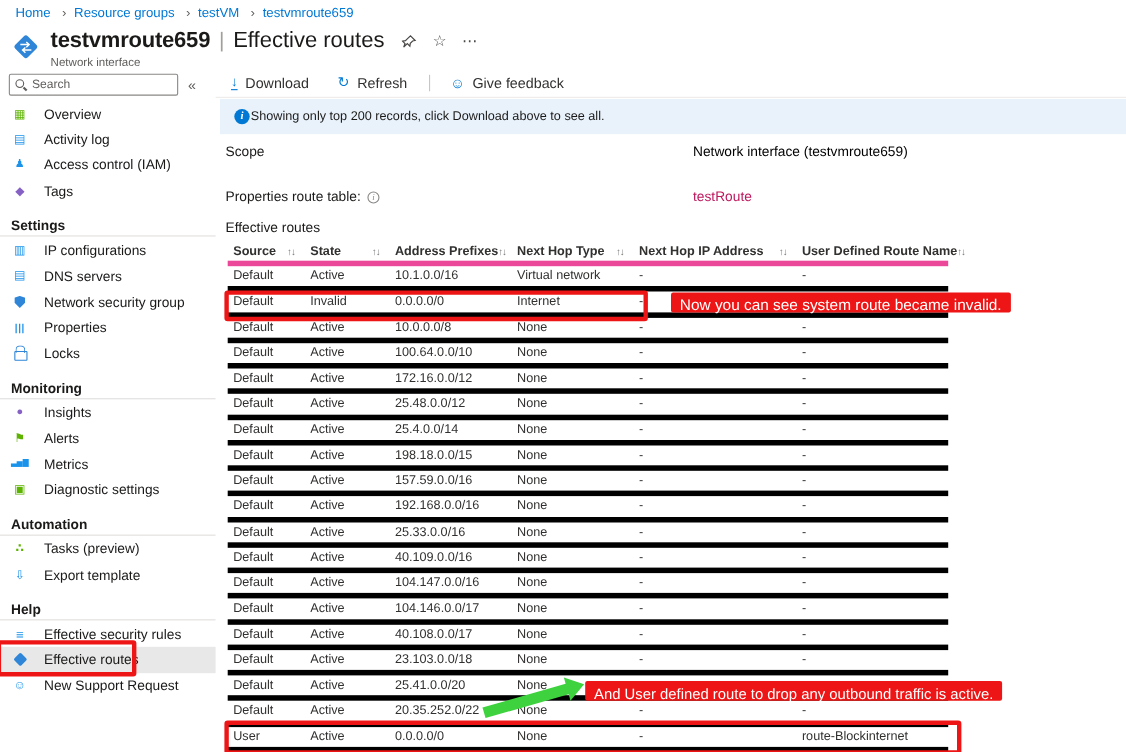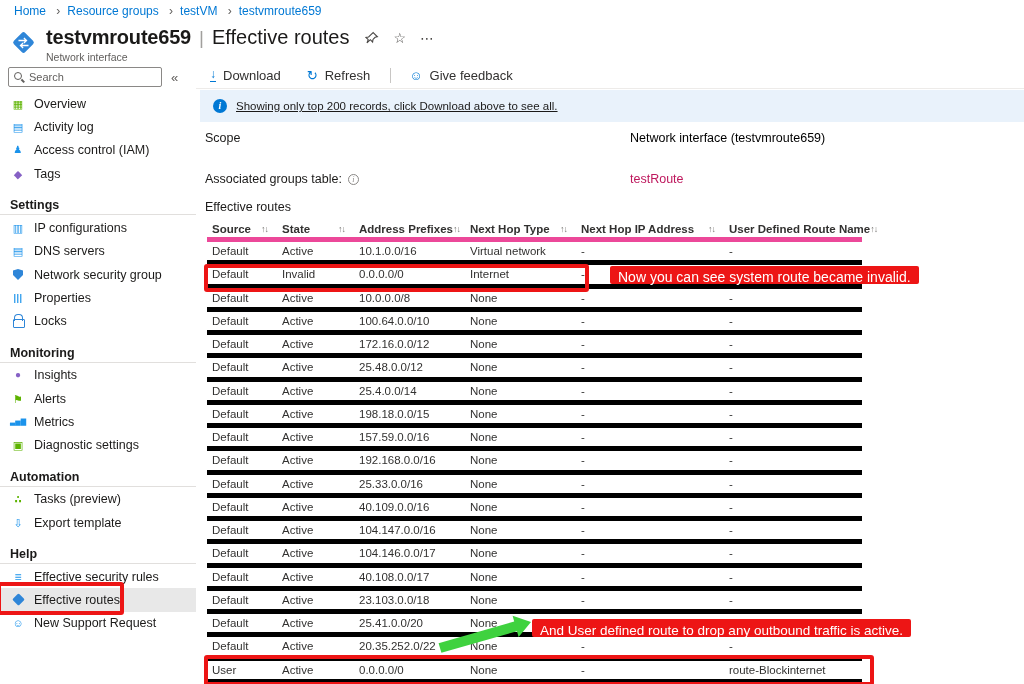--- a/index.html
+++ b/index.html
@@ -41,21 +41,21 @@
   .search-box input::placeholder { color:#605e5c; }
   .collapse { margin-left:9px; color:#605e5c; font-size:13px; cursor:pointer; }
   .nav { position:absolute; top:32px; left:0; width:196px; }
   .nav-entry { display:flex; align-items:center; }
   .nav-item { height:23.4px; padding-left:10px; font-size:12.5px; color:#1b1a19; cursor:pointer; }
   .nav-item.selected { background:#e8e8e8; }
   .nav-hdr { height:29.5px; padding:11px 10px 0 10px; font-size:12.5px; font-weight:bold;
     color:#1b1a19; border-bottom:1px solid #e1dfdd; margin-bottom:1px; }
   .nav-ic { width:16px; flex:0 0 16px; text-align:center; font-size:11px; line-height:14px;
     display:inline-flex; align-items:center; justify-content:center; height:14px; }
-  .nav-lbl { margin-left:8px; white-space:nowrap; }
+  .nav-lbl { margin-left:14px; white-space:nowrap; }
   .nav-hdr .nav-lbl { margin-left:0; }
   
   .ic-overview::before { content:"\25A6"; color:#5db300; }
   .ic-activity::before { content:"\25A4"; color:#1b93eb; }
   .ic-iam::before      { content:"\265F"; color:#1b93eb; font-size:10px; }
   .ic-tags::before     { content:"\25C6"; color:#8661c5; }
   .ic-ipconfig::before { content:"\25A5"; color:#1b93eb; }
   .ic-dns::before      { content:"\25A4"; color:#1b93eb; }
   .ic-nsg { width:10px; height:11px; flex:0 0 10px; margin:0 3px; background:#2f86d8;
     clip-path:polygon(0% 14%,50% 0%,100% 14%,100% 55%,50% 100%,0% 55%); }
@@ -82,21 +82,21 @@
   .dl-ico { color:#0078d4; font-size:12px; border-bottom:1.5px solid #0078d4; line-height:11px; height:13px; }
   .rf-ico { color:#0078d4; font-size:13px; }
   .fb-ico { color:#0078d4; font-size:13px; }
   .tb-divider { width:1px; height:15px; background:#c8c6c4; margin:0 18px 0 -6px; }
   
   .banner { position:absolute; top:90px; left:200px; right:0; height:32px; background:#e9f2fb;
     display:flex; align-items:center; padding-left:13px; }
   .info-badge { width:14px; height:14px; border-radius:50%; background:#0078d4; color:#fff;
     font-size:10px; font-weight:bold; font-style:italic; text-align:center; line-height:14px;
     font-family:"Liberation Serif",serif; flex:0 0 14px; }
-  .banner-text { font-size:11.5px; color:#1b1a19; margin-left:9px;text-decoration:underline; }
+  .banner-text { font-size:11.5px; color:#1b1a19; margin-left:1px; }
   
   .kv-row { position:absolute; left:205px; display:flex; font-size:12.5px; color:#1b1a19; align-items:center; }
   .kv-scope { top:131px;align-items:center; }
   .kv-assoc { top:172px; }
   .kv-label { width:425px; display:flex; align-items:center; gap:6px; }
   .info-o { width:11px; height:11px; border-radius:50%; border:1px solid #8a8886; color:#8a8886;
     font-size:8px; line-height:10px; text-align:center; font-style:italic;
     font-family:"Liberation Serif",serif; display:inline-block; }
   .kv-value { color:#000000; }
   .kv-link { color:#be185d; text-decoration:none; cursor:pointer; }
@@ -307,21 +307,21 @@
     <span class="info-badge">i</span>
     <span class="banner-text">Showing only top 200 records, click Download above to see all.</span>
   </div>
 
   <div class="kv-row kv-scope">
     <span class="kv-label">Scope</span>
     <span class="kv-value">Network interface (testvmroute659)</span>
   </div>
   <div class="kv-row kv-assoc">
     <span class="kv-label">
-      <span>Associated groups table:</span>
+      <span>Properties route table:</span>
       <span class="info-o">i</span>
     </span>
     <a class="kv-link">testRoute</a>
   </div>
   <div class="section-label">Effective routes</div>
 
   <div class="routes-table">
     <div class="t-head">
 
         <div class="th">

